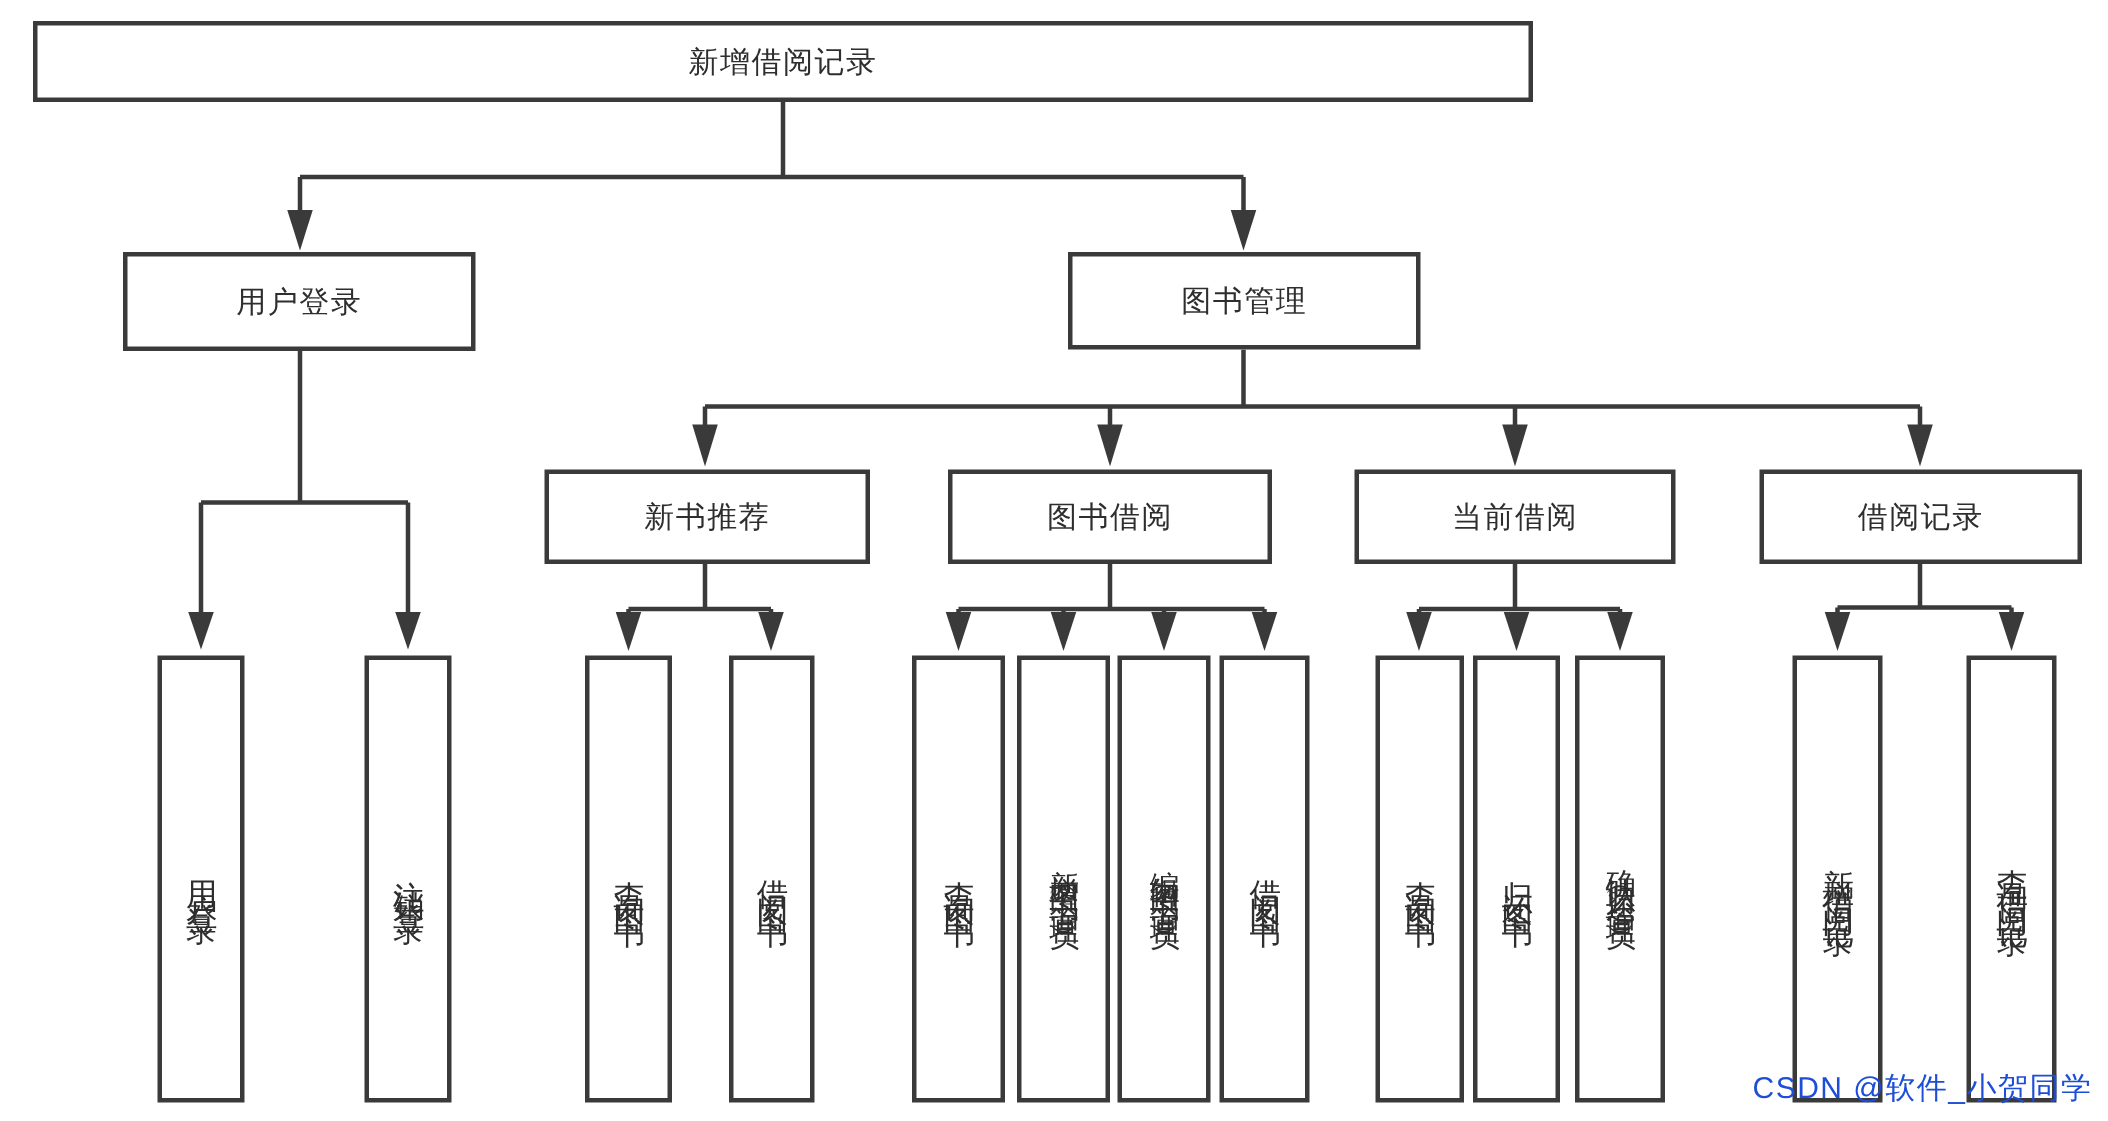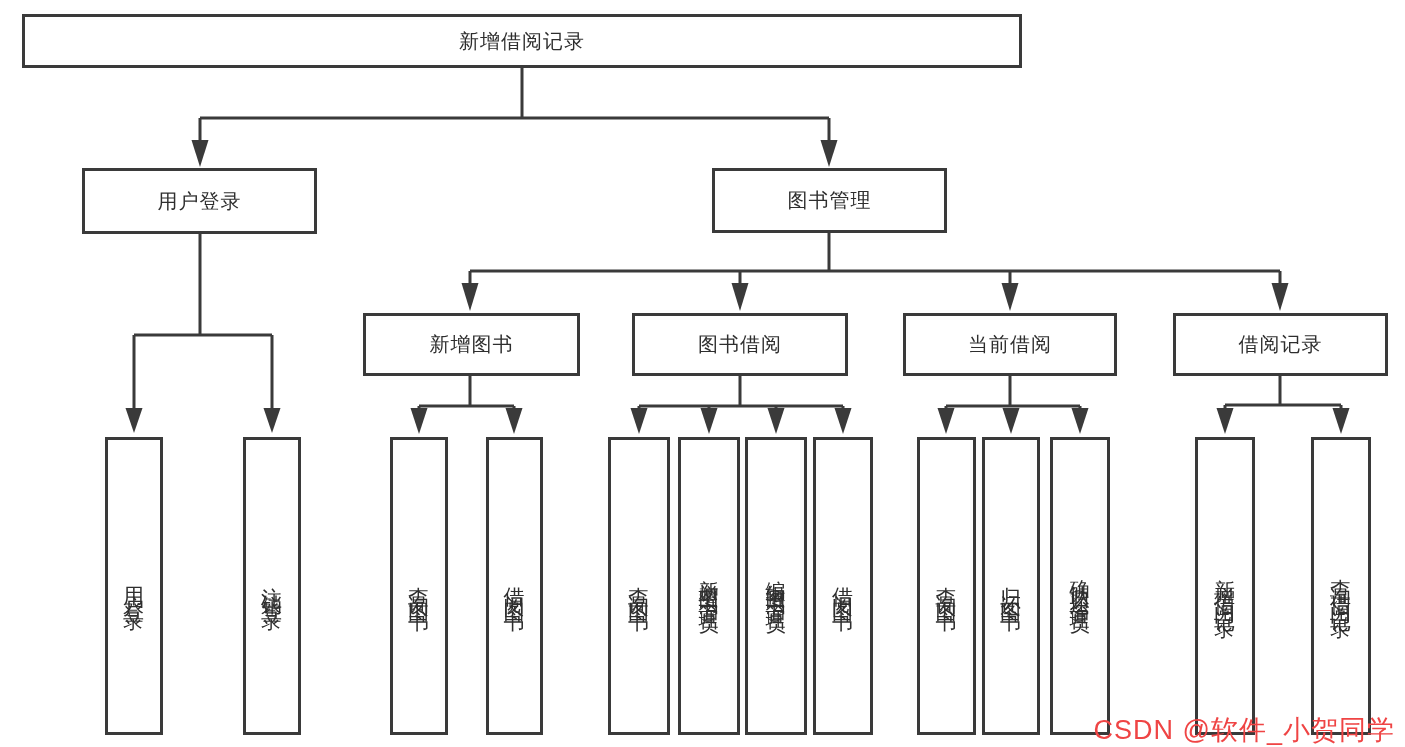--- a/index.html
+++ b/index.html
@@ -51,23 +51,23 @@
     line-height: 1;
   }
   .vbox.long {
     font-size: 20px;
     letter-spacing: 5px;
   }
   #watermark {
     position: absolute;
     top: 712px;
     right: 10px;
-    font-size: 27px;
+    font-size: 20px;
     letter-spacing: 1px;
-    color: #ef4444;
+    color: #1d4ed8;
     white-space: nowrap;
   }
   .edge-line {
     stroke: #3a3a3a;
     stroke-width: 3;
     fill: none;
   }
   .arrow-head {
     fill: #3a3a3a;
     stroke: none;
@@ -126,21 +126,21 @@
       <polygon class="arrow-head" points="1216.5,408 1233.5,408 1225,434"></polygon>
       <polygon class="arrow-head" points="1332.5,408 1349.5,408 1341,434"></polygon>
     </g>
   </svg>
 
   <div class="node hbox root" style="left:22px; top:14px; width:1000px; height:54px;">新增借阅记录</div>
 
   <div class="node hbox" style="left:82px; top:168px; width:235px; height:66px;">用户登录</div>
   <div class="node hbox" style="left:712px; top:168px; width:235px; height:65px;">图书管理</div>
 
-  <div class="node hbox" style="left:363px; top:313px; width:217px; height:63px;">新增图书</div>
+  <div class="node hbox" style="left:363px; top:313px; width:217px; height:63px;">新书推荐</div>
   <div class="node hbox" style="left:903px; top:313px; width:214px; height:63px;">当前借阅</div>
   <div class="node hbox" style="left:632px; top:313px; width:216px; height:63px;">图书借阅</div>
   <div class="node hbox" style="left:1173px; top:313px; width:215px; height:63px;">借阅记录</div>
 
   <div class="node vbox" style="left:105px; width:58px;">用户登录</div>
   <div class="node vbox" style="left:243px; width:58px;">注销登录</div>
 
   <div class="node vbox" style="left:390px; width:58px;">查询图书</div>
   <div class="node vbox" style="left:486px; width:57px;">借阅图书</div>
 

